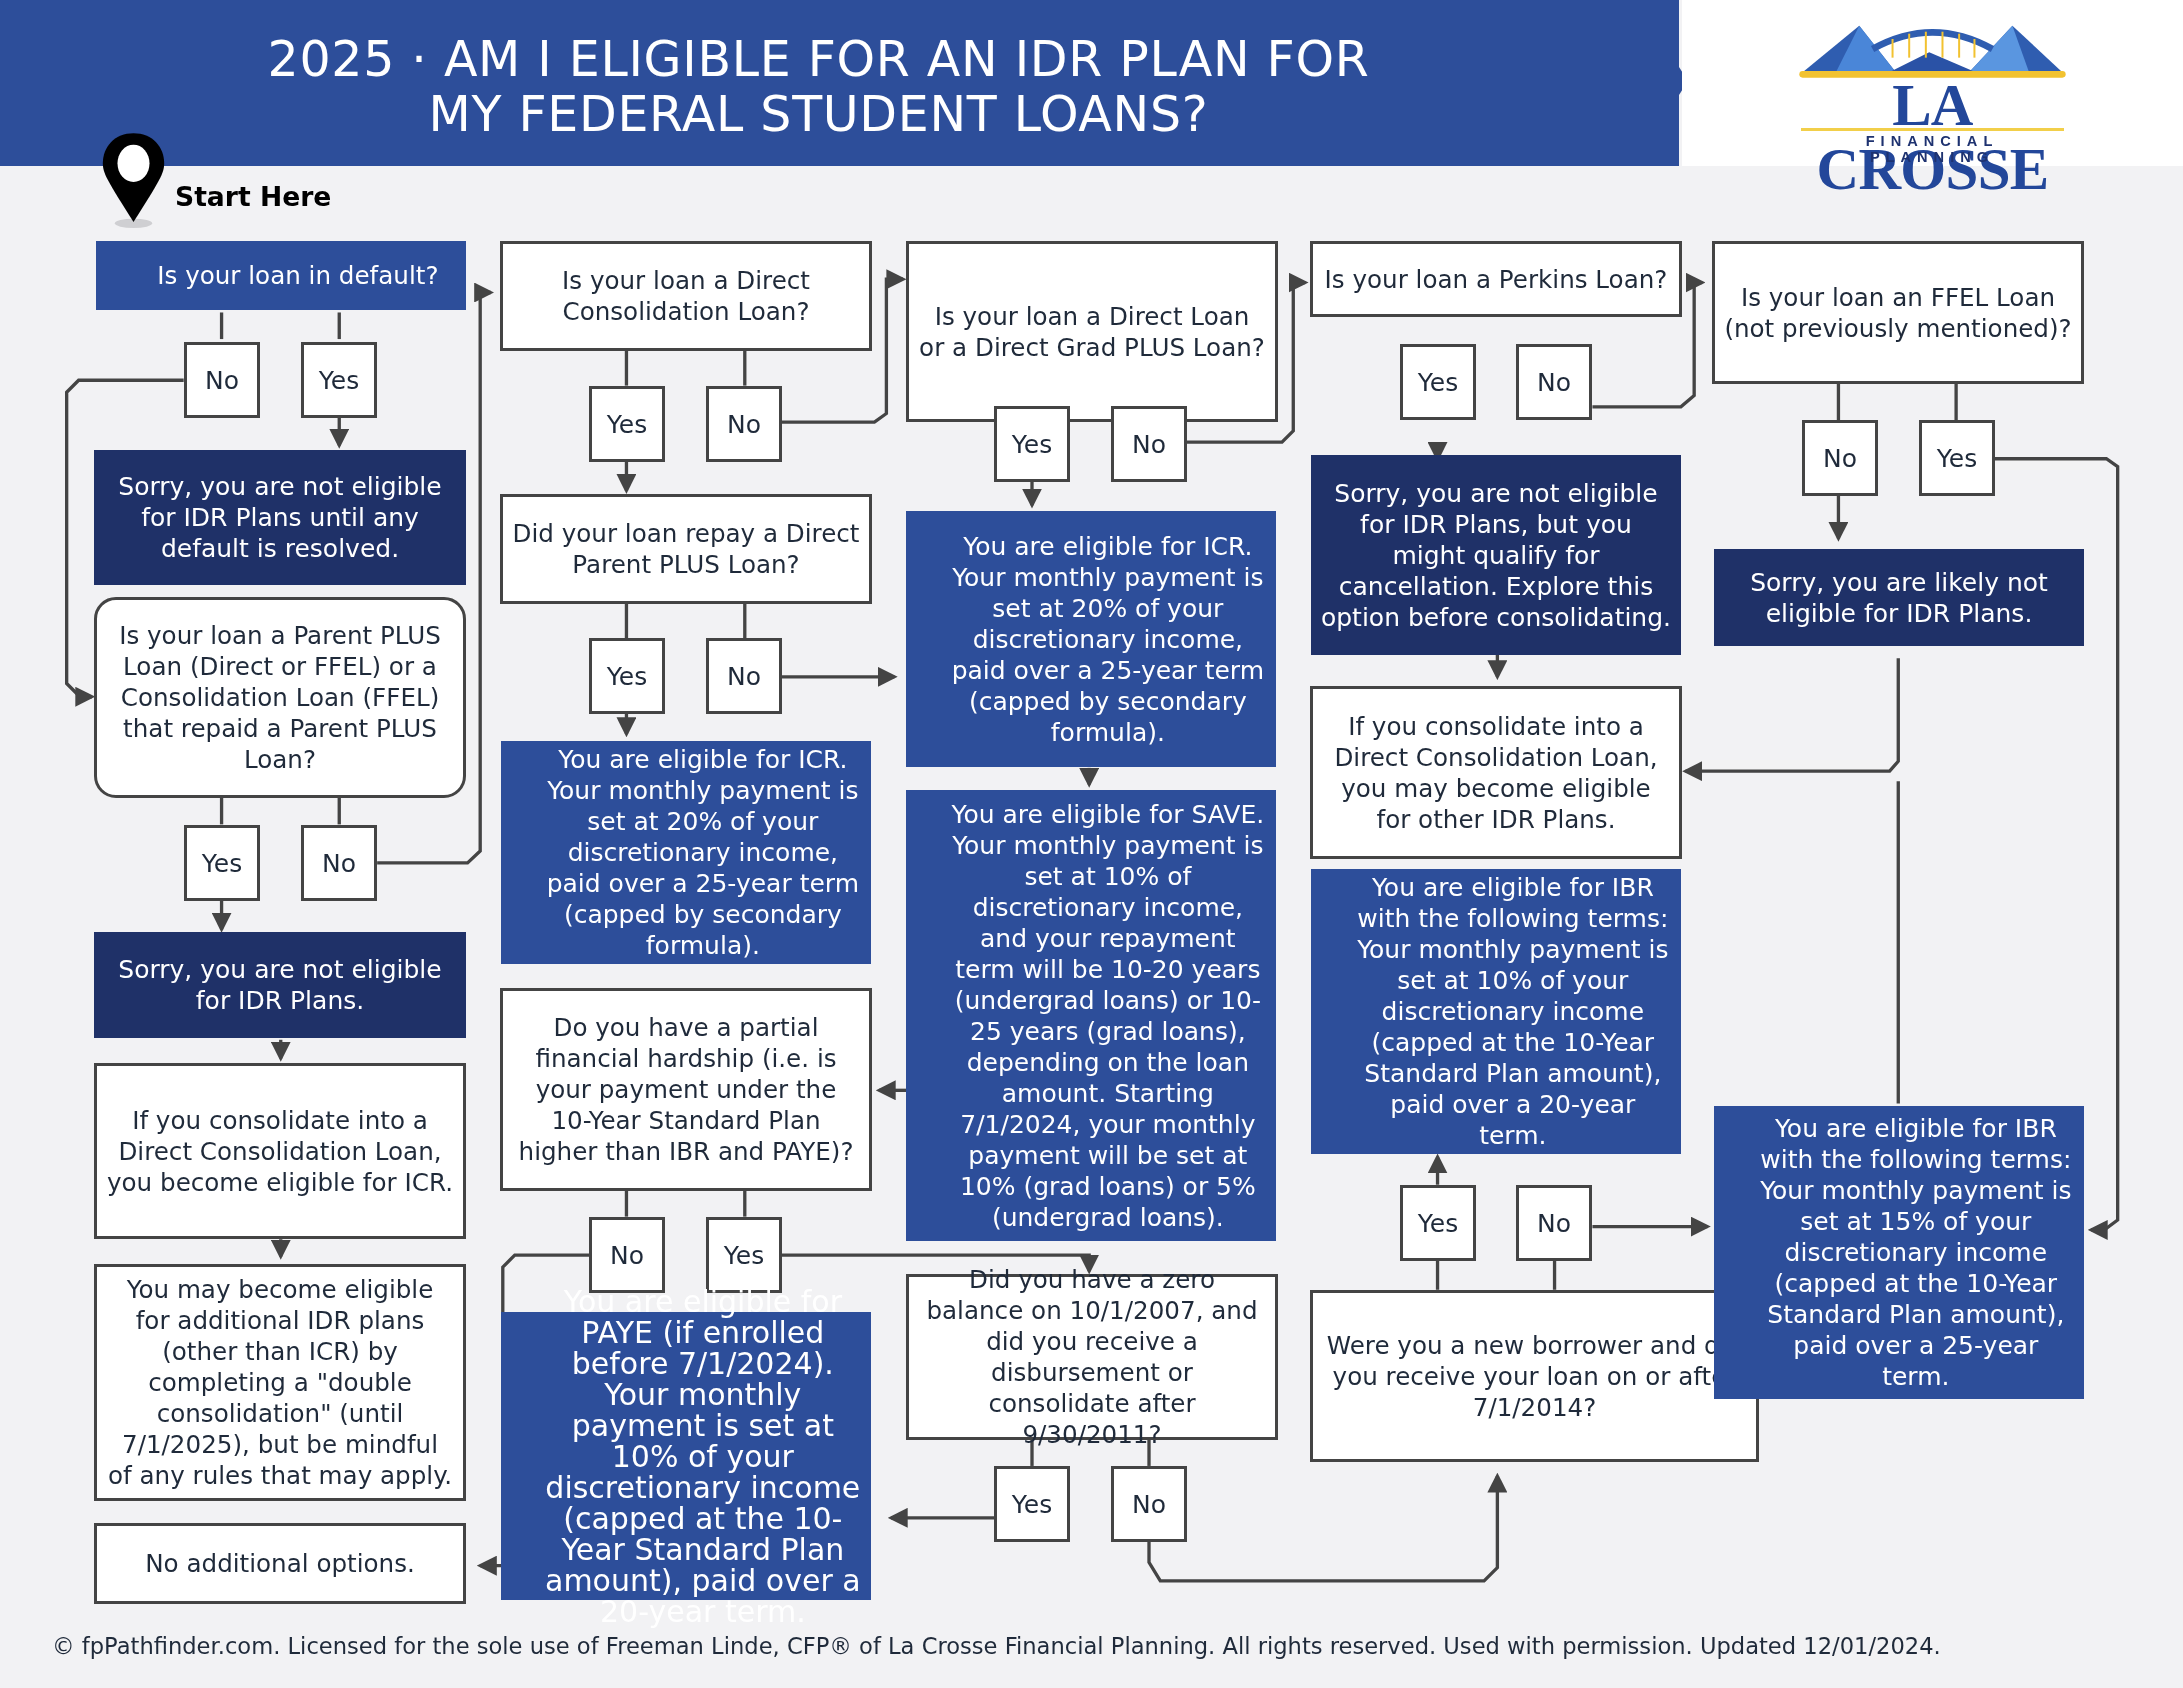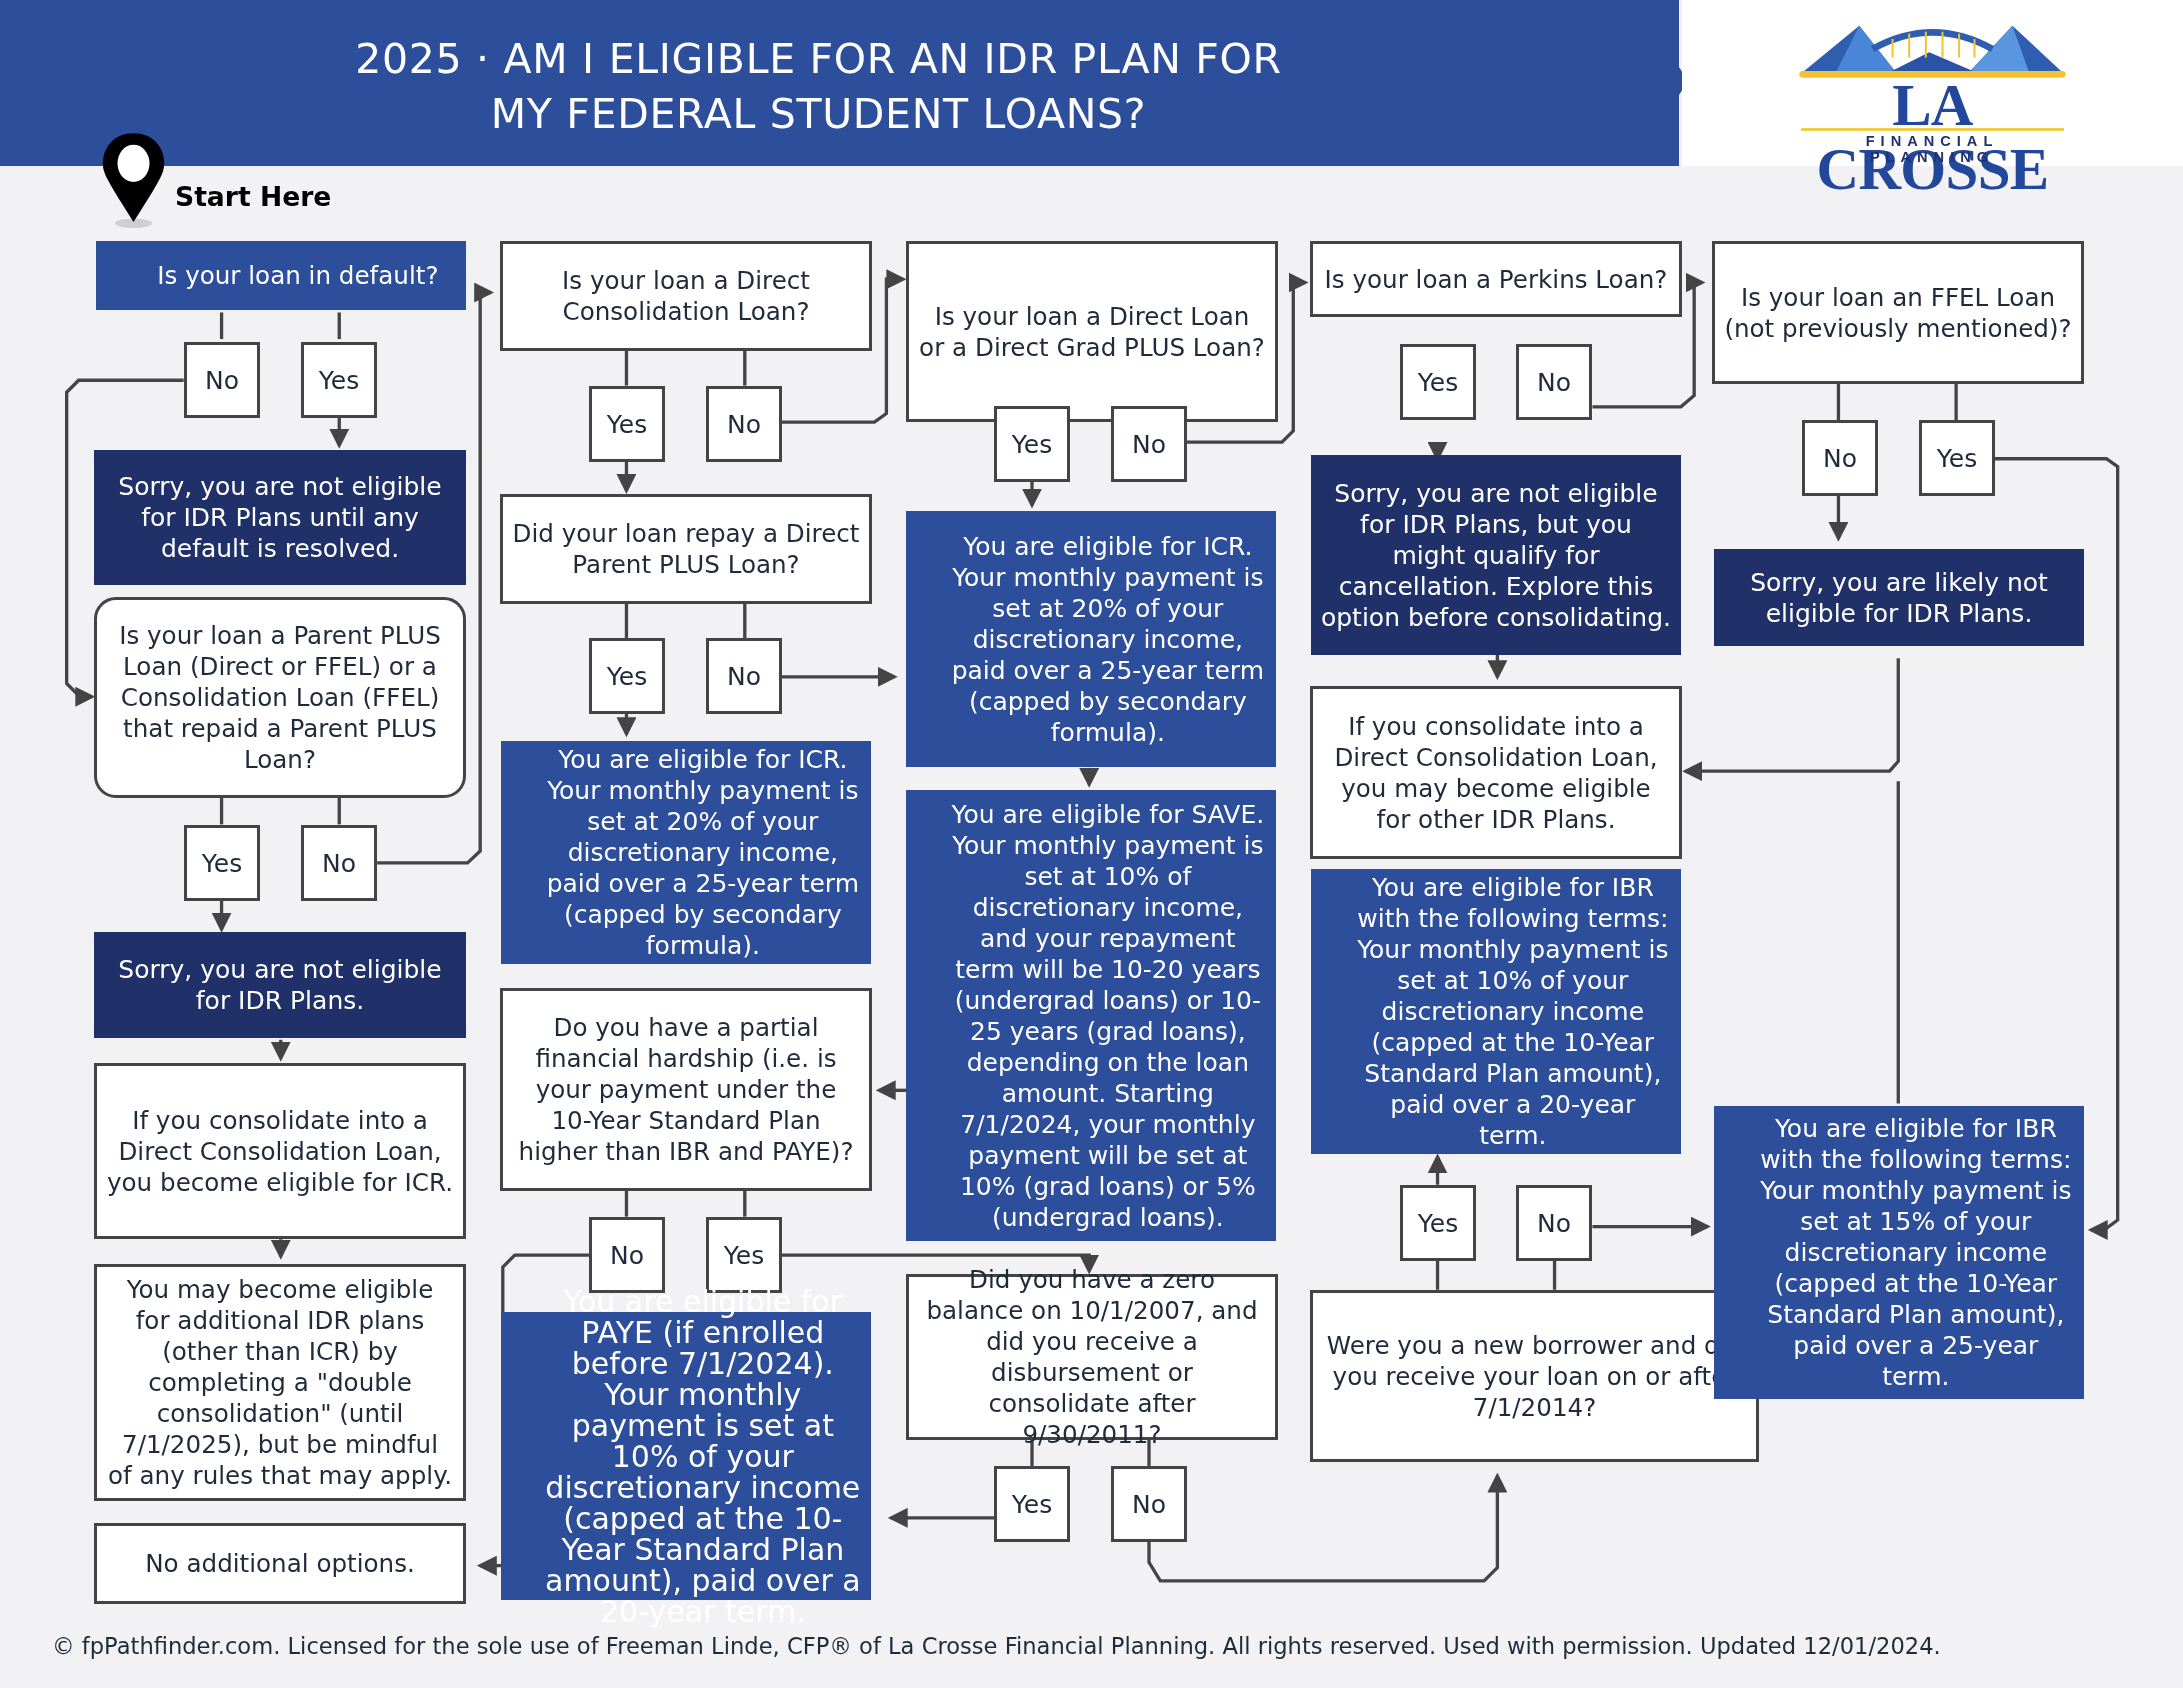--- a/index.html
+++ b/index.html
@@ -2,21 +2,21 @@
 <html style="font-size:10.6px"><head>
 <meta charset="utf-8">
 <style>
   html, body { margin:0; padding:0; }
   body { width:2183px; height:1688px; background:#f2f2f4; position:relative; overflow:hidden;
          font-family:"DejaVu Sans", "Liberation Sans", sans-serif; color:#1f2a3a; }
   .header { position:absolute; left:0; top:0; width:1679px; height:166px; background:#2d4e9a; }
   .header-arrow { position:absolute; left:1679px; top:67px; width:0; height:0;
         border-top:14.6px solid transparent; border-bottom:14.6px solid transparent; border-left:9.3px solid #2d4e9a; }
   .title { position:absolute; left:200px; top:32px; width:1237px; text-align:center; color:#fff;
-        font-size:41px; line-height:55px; letter-spacing:0.7px; font-family:"DejaVu Sans", sans-serif; font-weight:normal; }
+        font-size:49px; line-height:55px; letter-spacing:0.7px; font-family:"DejaVu Sans", sans-serif; font-weight:normal; }
   .logo-area { position:absolute; left:1682px; top:0; width:501px; height:166px; background:#fff; }
   .logo-text { position:absolute; left:1796px; top:73px; width:273px; text-align:center;
         font-family:"Liberation Serif", serif; font-weight:bold; font-size:59px; line-height:64px; color:#23479a; letter-spacing:-0.7px; }
   .logo-sub { position:absolute; left:1799px; top:133px; width:266px; text-align:center;
         font-family:"Liberation Sans", sans-serif; font-weight:bold; font-size:14.6px; letter-spacing:6px; color:#1e3270; }
   .logo-goldline { position:absolute; left:1801px; top:128px; width:263px; height:3.3px; background:#f2cf4a; }
   .start-label { position:absolute; left:175px; top:181px; font-weight:bold; font-size:26.6px; color:#000;
         font-family:"DejaVu Sans", sans-serif; }
   .box { position:absolute; box-sizing:border-box; display:flex; align-items:center; justify-content:center;
         text-align:center; font-size:24.6px; line-height:31px; padding:0 9.3px; }

